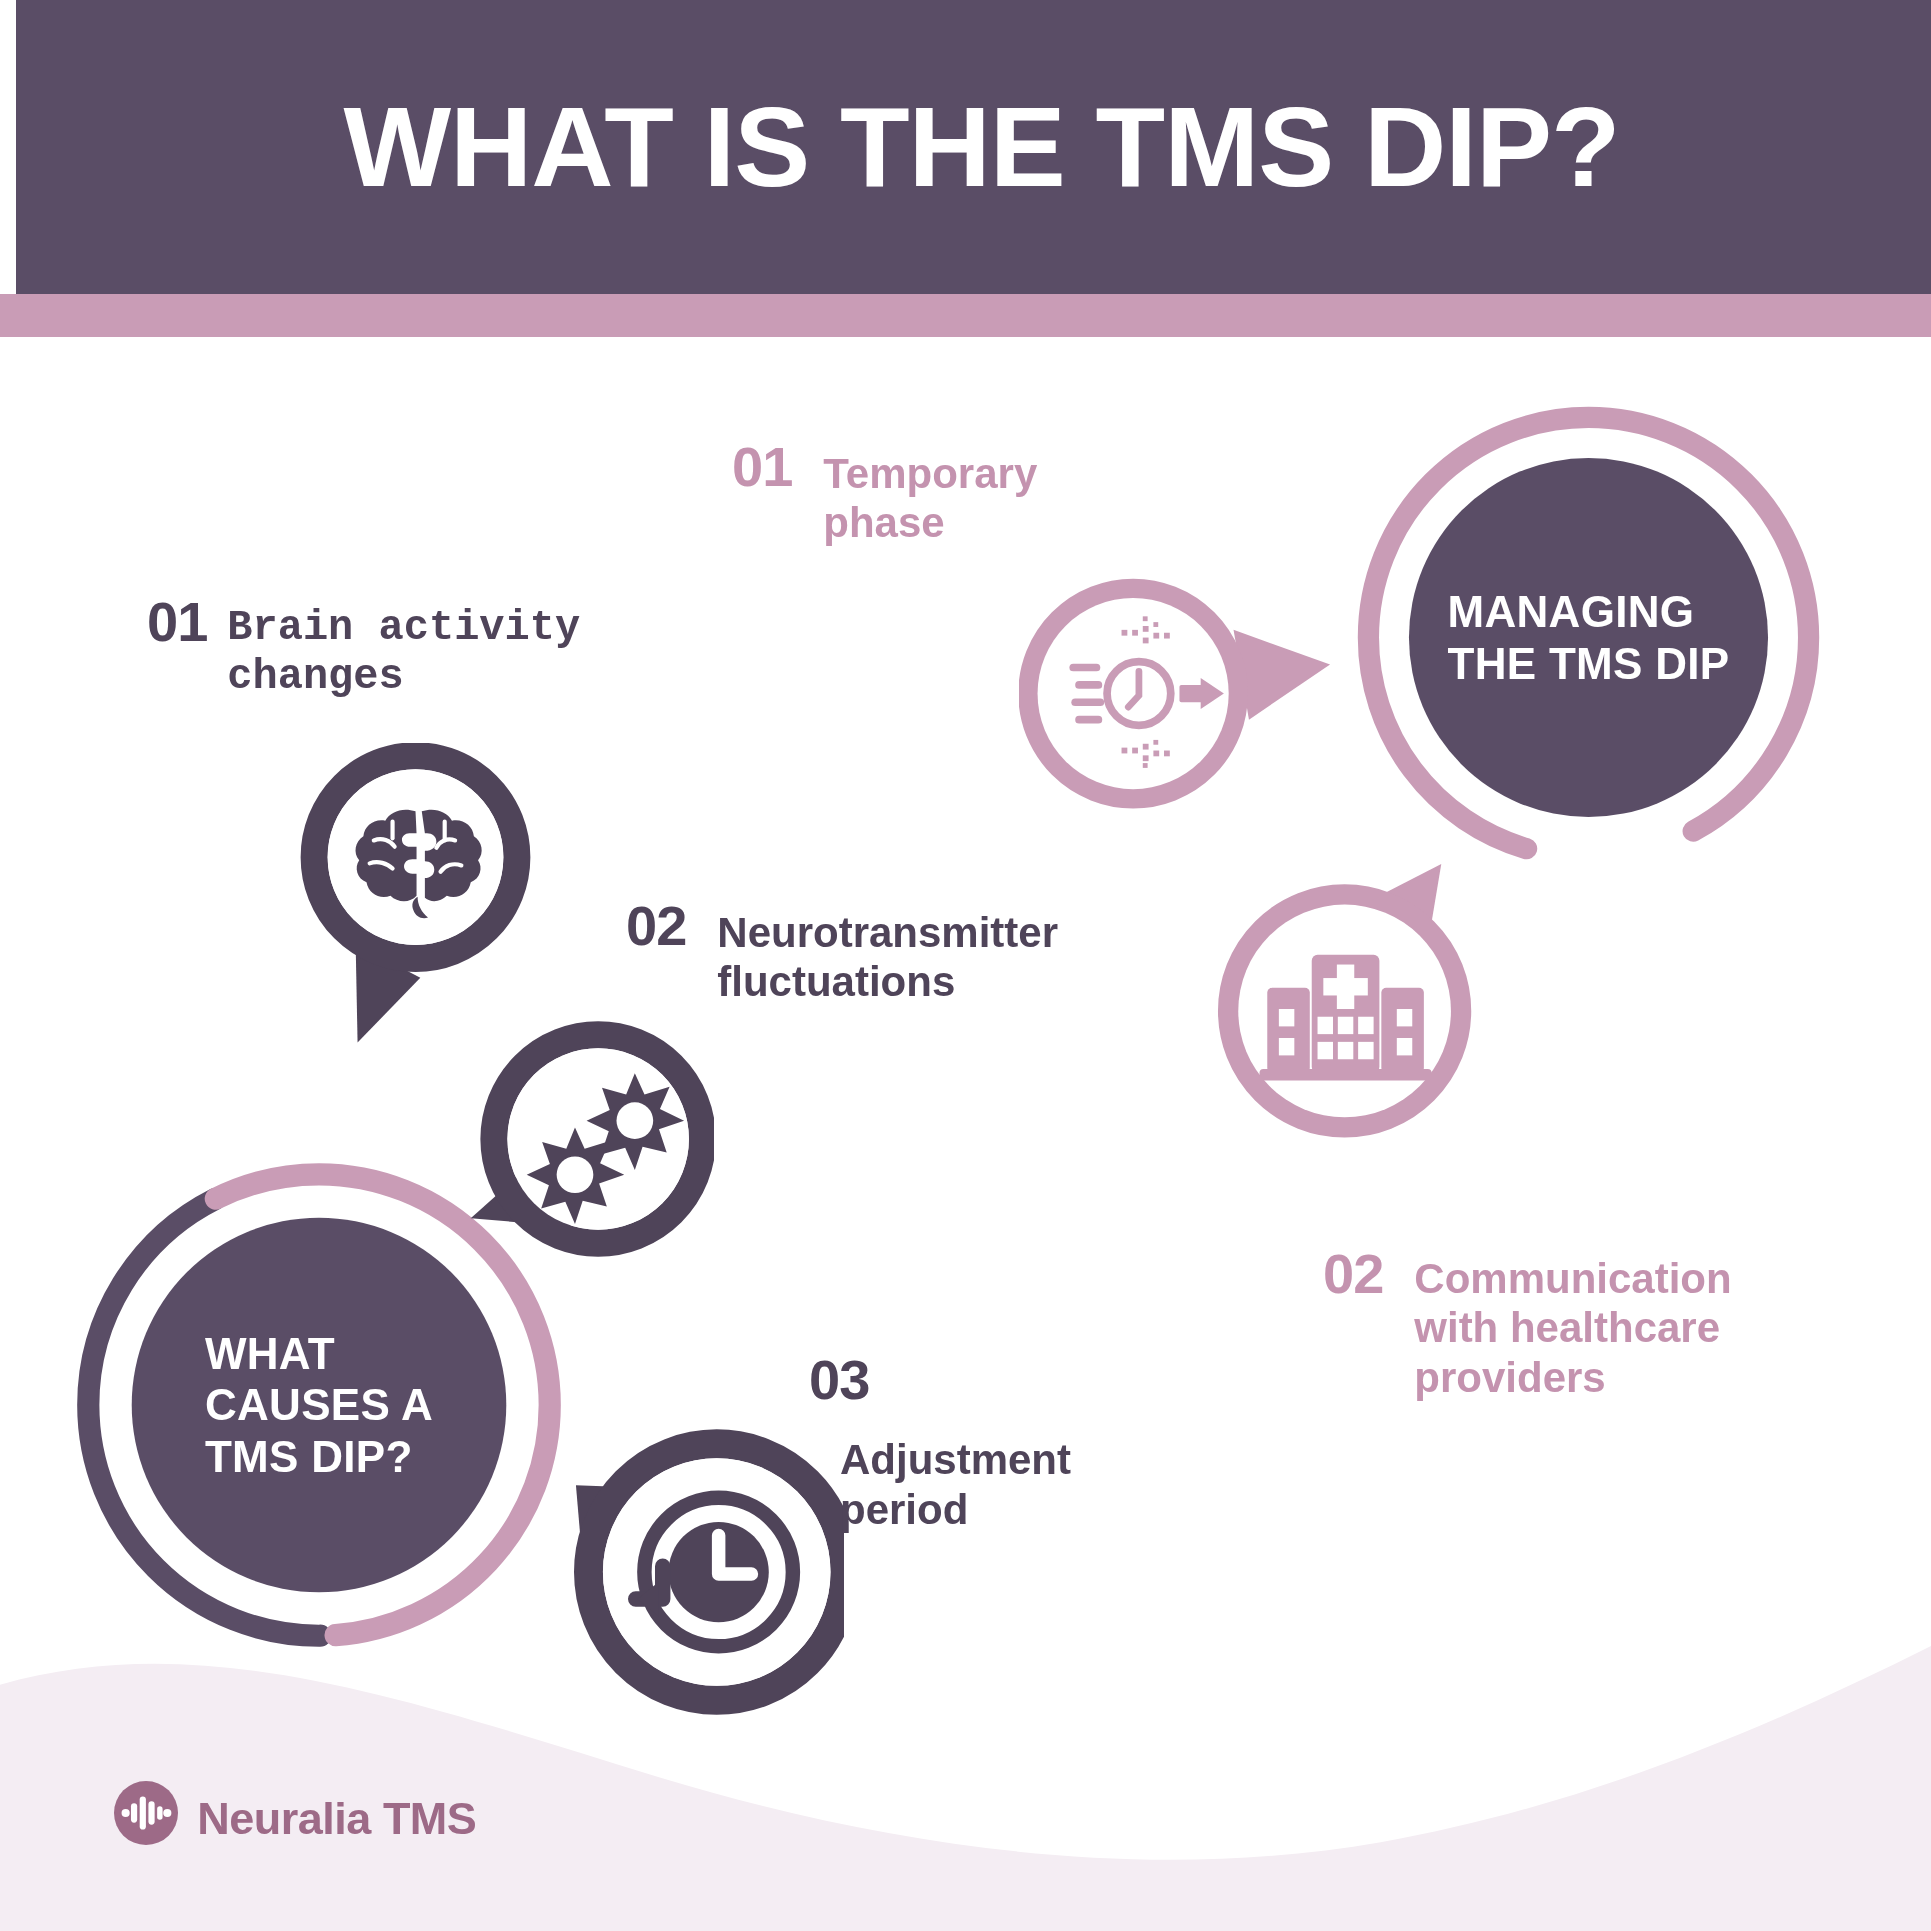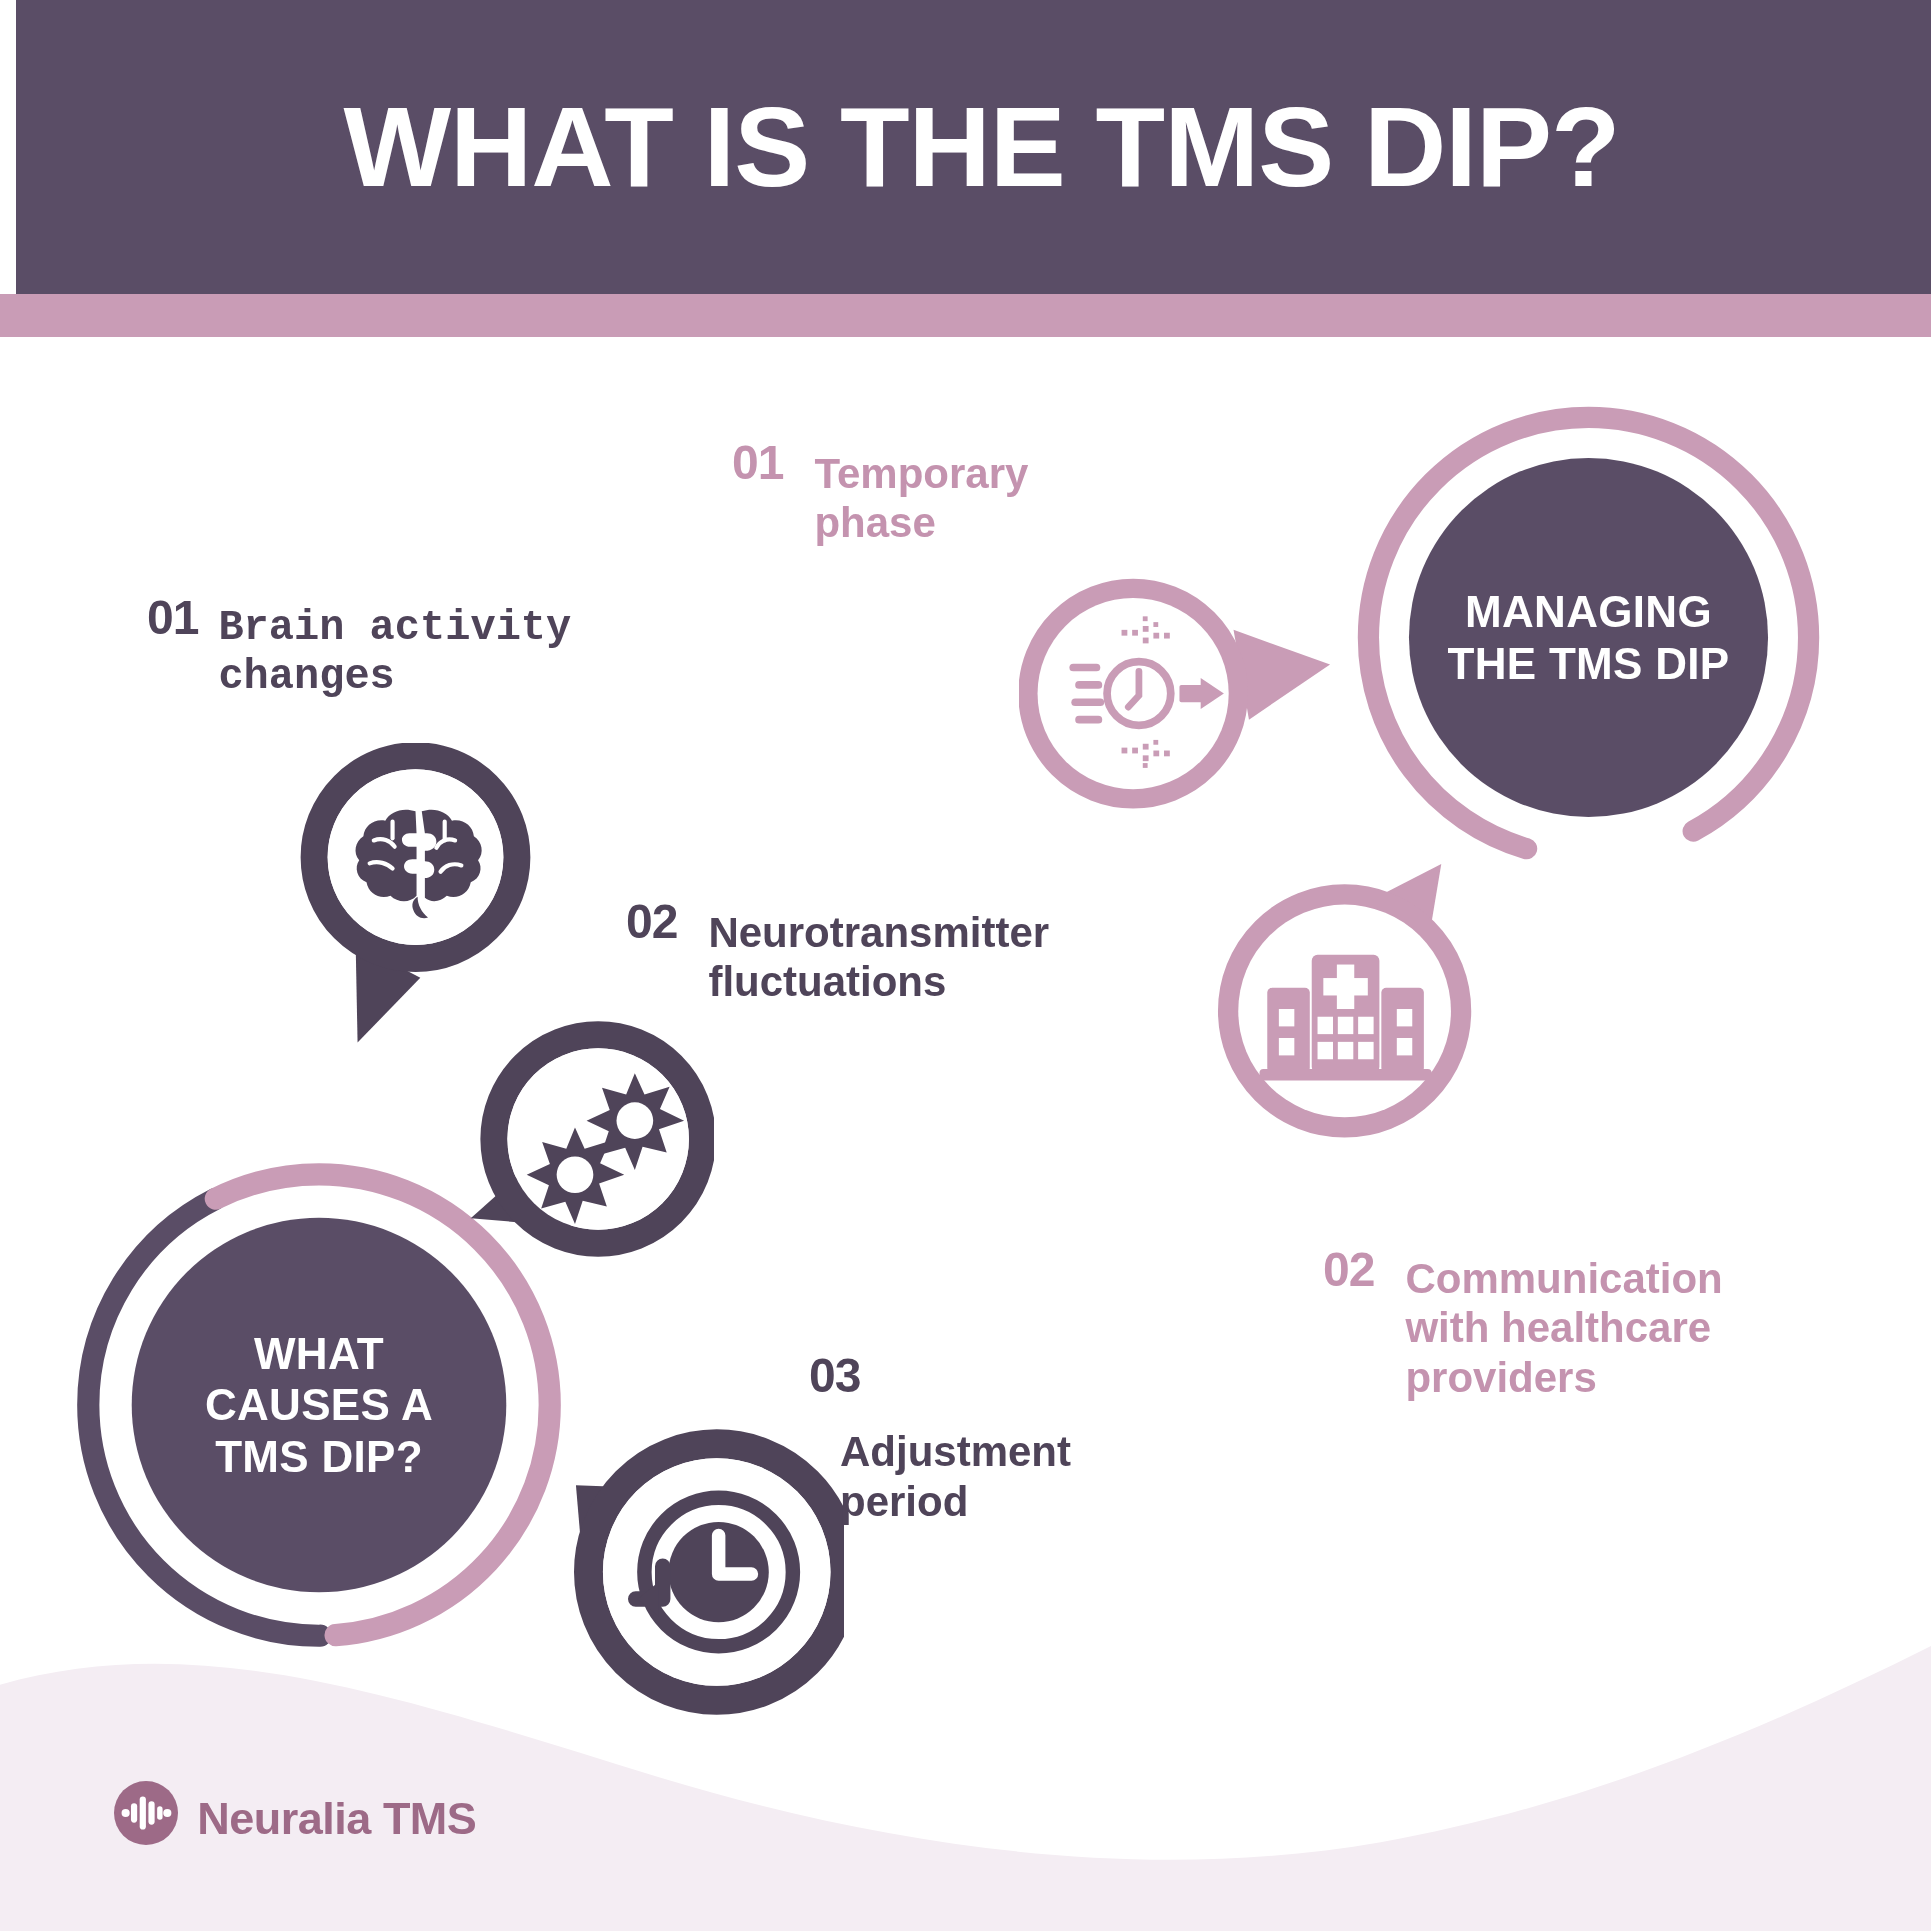--- a/index.html
+++ b/index.html
@@ -40,21 +40,21 @@
   
   .stage{ position:absolute; left:0; top:0; width:1931px; height:1931px; z-index:2;}
 
   
   .hub{ position:absolute; }
   .hub svg{ position:absolute; left:0; top:0; }
   .hub-label{
     position:absolute;
     left:0; top:0; width:100%; height:100%;
     display:flex; align-items:center; justify-content:center;
-    color:#ffffff; font-weight:700; text-align:center;
+    color:#ffffff; font-weight:700; text-align:left;
     line-height:1.16; letter-spacing:0.3px;
     pointer-events:none;
   }
 
   
   .bubble{ position:absolute; }
   .bubble svg{ display:block; }
 
   
   .step{ position:absolute; display:flex; align-items:flex-start; }
@@ -64,21 +64,21 @@
     letter-spacing:-1px;
     white-space:nowrap;
   }
   .step-text{
     font-weight:600;
     line-height:1.18;
   }
   .step.dark .step-num, .step.dark .step-text{ color:#4f4459; }
   .step.pink .step-num, .step.pink .step-text{ color:#c493af; }
 
-  .step-a .step-num{ font-size:48px; }
+  .step-a .step-num{ font-size:56px; }
   .step-a .step-text{ font-size:42px; }
 
   
   #footer-logo{
     position:absolute; left:114px; top:1781px;
     display:flex; align-items:flex-end; gap:19.3px; z-index:3;
   }
   #logo-word{
     color:#9d6a87; font-size:45px; font-weight:700; letter-spacing:-0.5px;
   }

